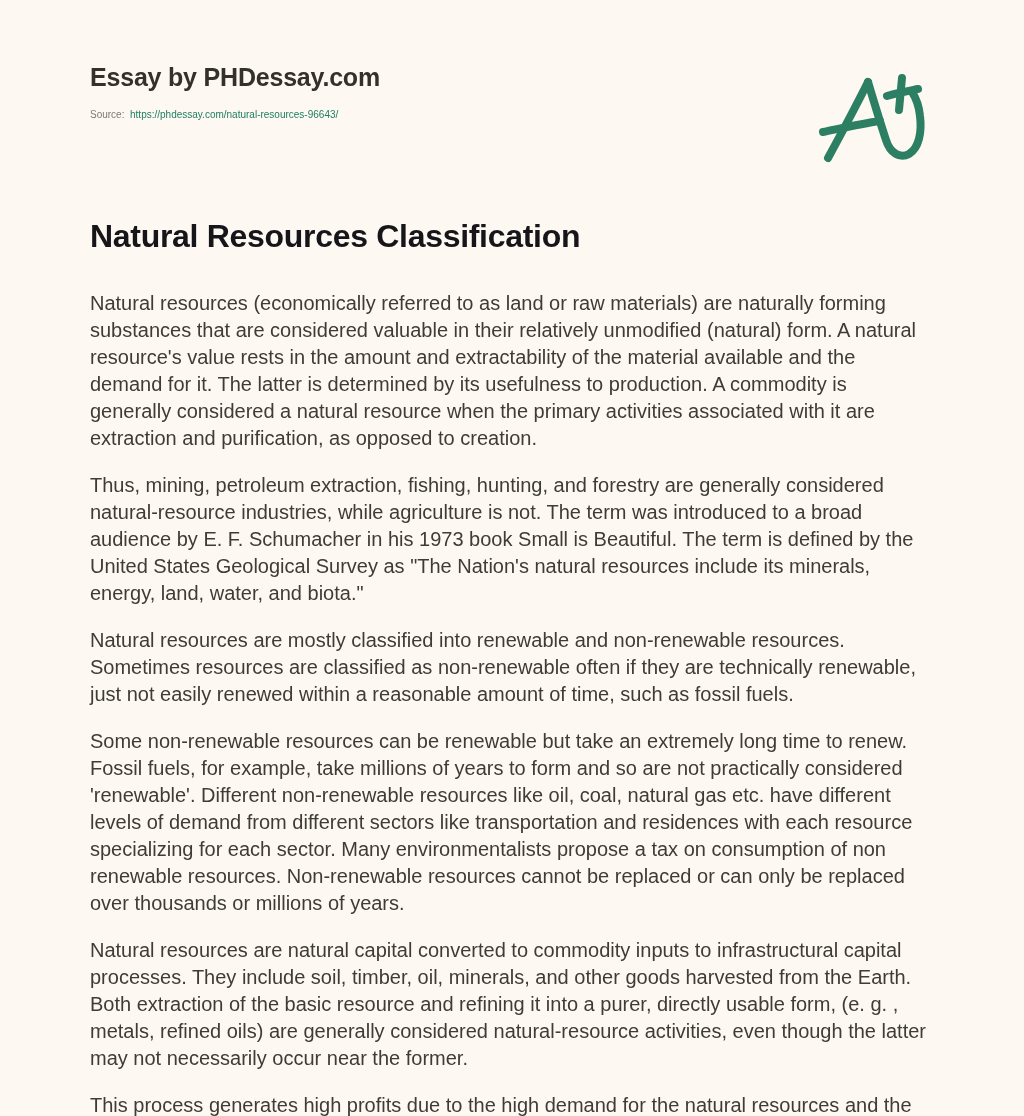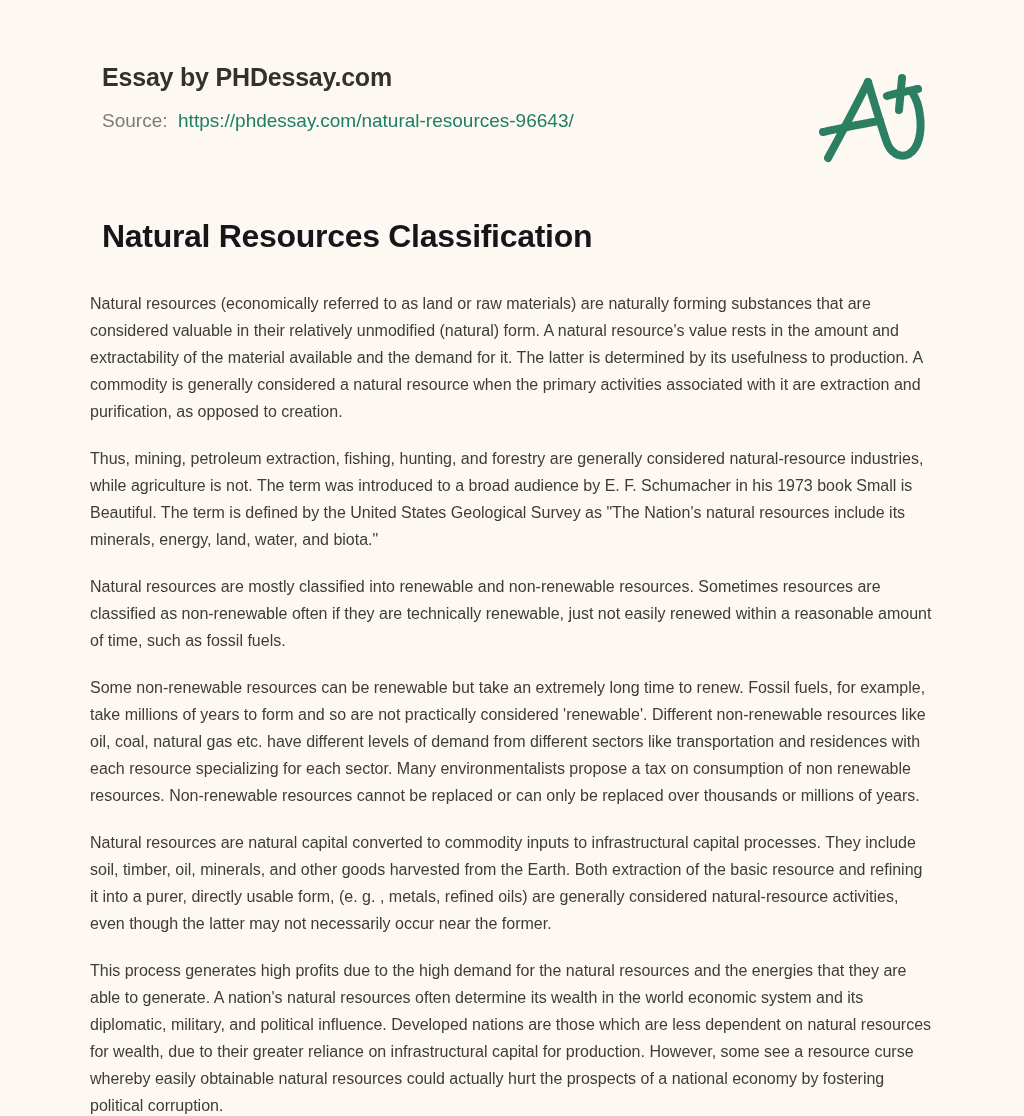--- a/index.html
+++ b/index.html
@@ -20,38 +20,38 @@
   .page {
     position: relative;
     width: 1024px;
     height: 1116px;
     box-sizing: border-box;
   }
 
   
   .header {
     position: absolute;
-    left: 102px;
+    left: 90px;
     top: 62px;
     right: 90px;
     height: 110px;
   }
 
   .brand-title {
     font-size: 25px;
     font-weight: bold;
     color: #34302c;
     letter-spacing: -0.2px;
     line-height: 1.2;
     margin: 0;
   }
 
   .source-line {
     margin-top: 16px;
-    font-size: 19px;
+    font-size: 10px;
     line-height: 1.4;
     color: #7d7a76;
     white-space: nowrap;
   }
   .source-label {
     color: #7d7a76;
   }
   .source-link {
     color: #1f7d63;
     text-decoration: none;
@@ -73,31 +73,31 @@
 
   
   .article {
     position: absolute;
     left: 90px;
     top: 218px;
     width: 842px;
   }
 
   .article-title {
-    margin: 0 0 34px 12px;
+    margin: 0 0 34px 0;
     font-size: 32px;
     line-height: 1.18;
     font-weight: bold;
     color: #16161a;
     letter-spacing: -0.3px;
   }
 
   .article-body p {
     margin: 0 0 20px 0;
-    font-size: 16px;
+    font-size: 20px;
     line-height: 27px;
     color: #3f3b36;
     text-align: left;
   }
   .article-body p:last-child {
     margin-bottom: 0;
   }
 </style>
 </head>
 <body>

